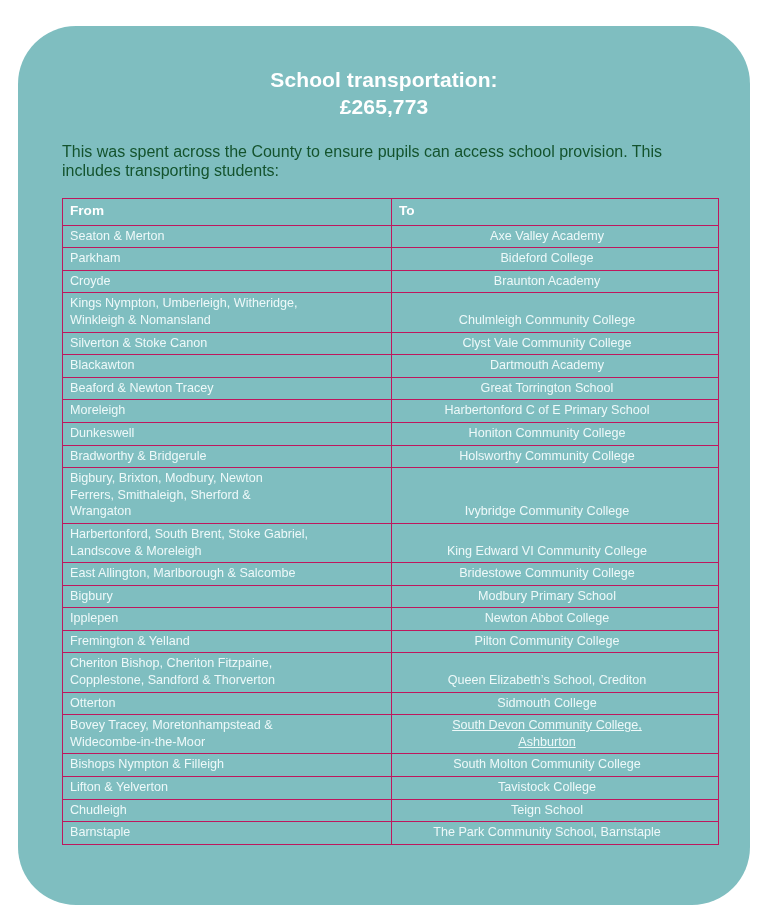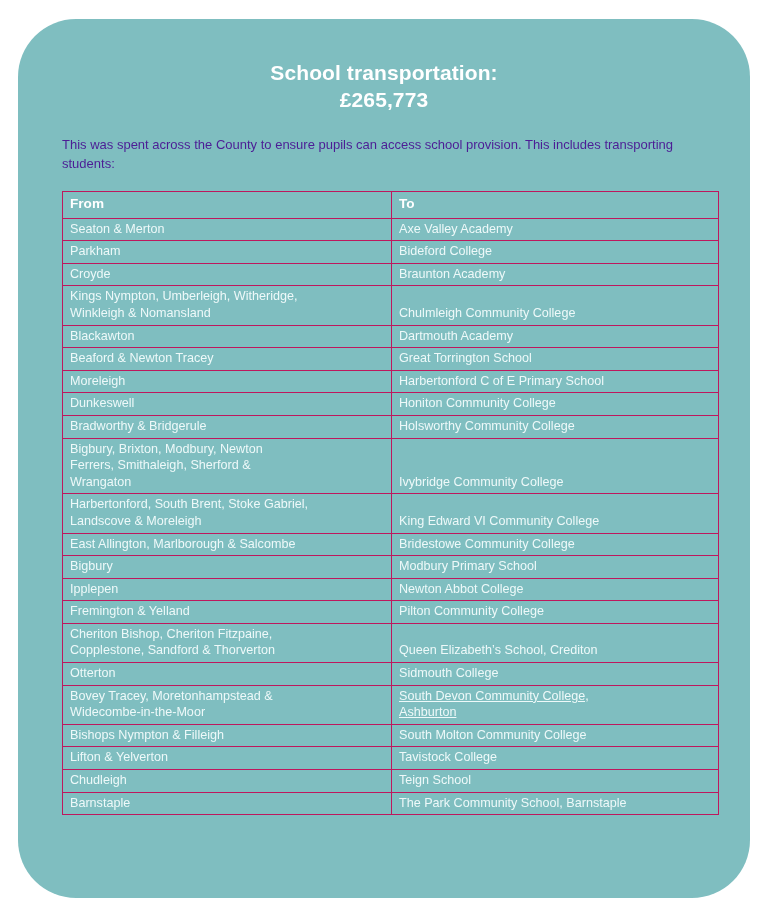--- a/index.html
+++ b/index.html
@@ -10,21 +10,21 @@
   body {
     width: 768px;
     height: 915px;
     font-family: "Liberation Sans", sans-serif;
     overflow: hidden;
   }
 
   .card {
     position: absolute;
     left: 18px;
-    top: 19px;
+    top: 26px;
     width: 732px;
     height: 879px;
     background: #7fbec0;
     border-radius: 58px;
     box-sizing: border-box;
     overflow: hidden;
   }
 
   .title-block {
     margin: 40px 0 0 0;
@@ -33,22 +33,22 @@
   }
   .title-line {
     font-size: 21px;
     font-weight: bold;
     line-height: 27px;
     letter-spacing: 0.1px;
   }
 
   .intro {
     margin: 22px 44px 0 44px;
-    color: #4c1d95;
-    font-size: 13px;
+    color: #14532d;
+    font-size: 16px;
     line-height: 19px;
     max-width: 640px;
   }
 
   .table-wrap {
     margin: 18px 0 0 44px;
     width: 656px;
   }
 
   table.spend-table {
@@ -75,20 +75,21 @@
   table.spend-table th {
     color: #ffffff;
     font-weight: bold;
     font-size: 13.6px;
     padding-top: 4px;
     padding-bottom: 5px;
   }
 
   table.spend-table td.to-cell {
     vertical-align: bottom;
+    text-align: center;
   }
   table.spend-table td.to-cell.top-al {
     vertical-align: top;
     text-decoration: underline;
   }
 </style>
 </head>
 <body>
 
 <div class="card">
@@ -124,20 +125,24 @@
           <tr>
             <td class="from-cell">Croyde</td>
             <td class="to-cell">Braunton Academy</td>
           </tr>
           <tr>
             <td class="from-cell">Kings Nympton, Umberleigh, Witheridge,
 Winkleigh &amp; Nomansland</td>
             <td class="to-cell">Chulmleigh Community College</td>
           </tr>
           <tr>
+            <td class="from-cell">Silverton &amp; Stoke Canon</td>
+            <td class="to-cell">Clyst Vale Community College</td>
+          </tr>
+          <tr>
             <td class="from-cell">Blackawton</td>
             <td class="to-cell">Dartmouth Academy</td>
           </tr>
           <tr>
             <td class="from-cell">Beaford &amp; Newton Tracey</td>
             <td class="to-cell">Great Torrington School</td>
           </tr>
           <tr>
             <td class="from-cell">Moreleigh</td>
             <td class="to-cell">Harbertonford C of E Primary School</td>

